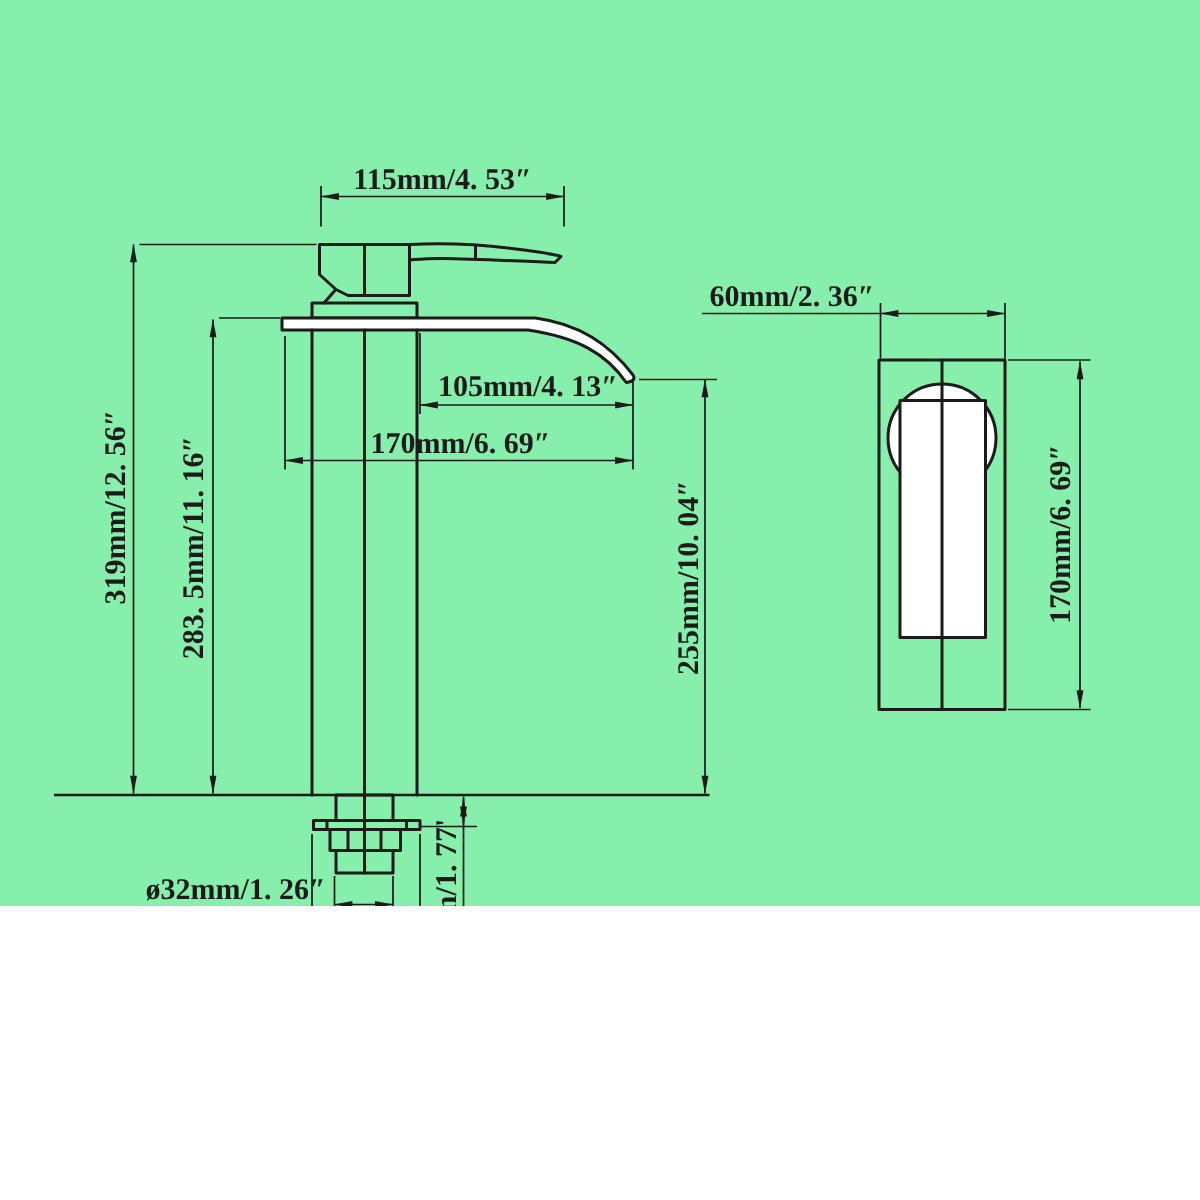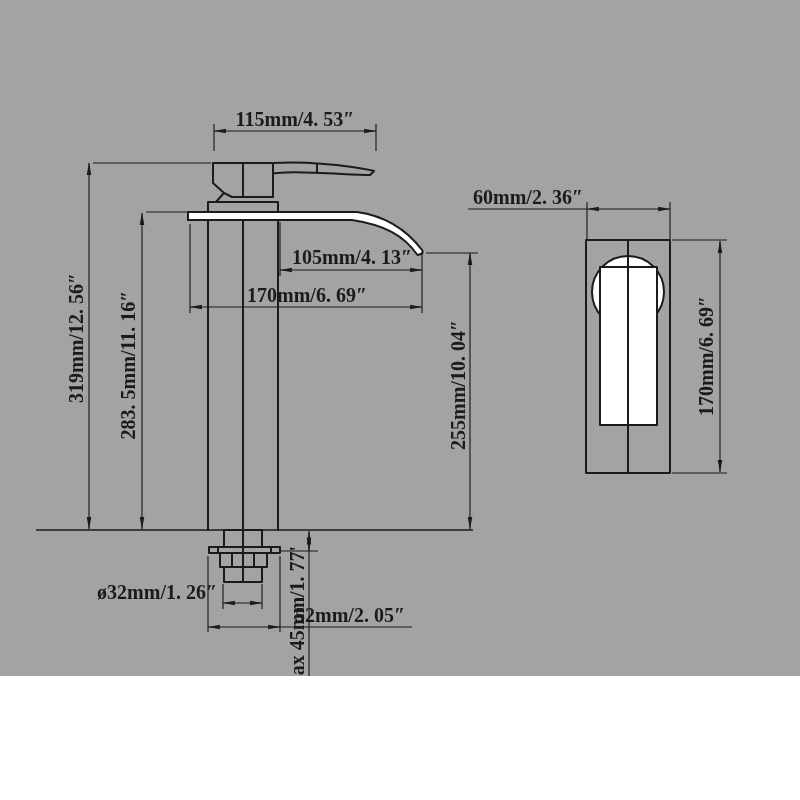--- a/index.html
+++ b/index.html
@@ -1,16 +1,16 @@
 <!DOCTYPE html>
 <html><head>
 <meta charset="utf-8">
 <style>
   html,body{margin:0;padding:0;background:#ffffff;}
-  .stage{position:relative;width:800px;height:676px;background:#a3a3a3;overflow:hidden;
+  .stage{position:relative;width:800px;height:604px;background:#86efac;overflow:hidden;
          font-family:"Liberation Serif","DejaVu Serif",serif;}
   svg{display:block;}
   .ol{stroke:#1b1b1b;stroke-width:2;fill:none;stroke-linejoin:round;stroke-linecap:round;}
   .ow{stroke:#1b1b1b;stroke-width:2;fill:#ffffff;stroke-linejoin:round;}
   .dl{stroke:#1b1b1b;stroke-width:1.15;fill:none;}
   .cl{stroke:#1b1b1b;stroke-width:1.7;fill:none;}
   .lbl{font:bold 20px "Liberation Serif","DejaVu Serif",serif;fill:#1b1b1b;}
 </style>
 </head>
 <body>

